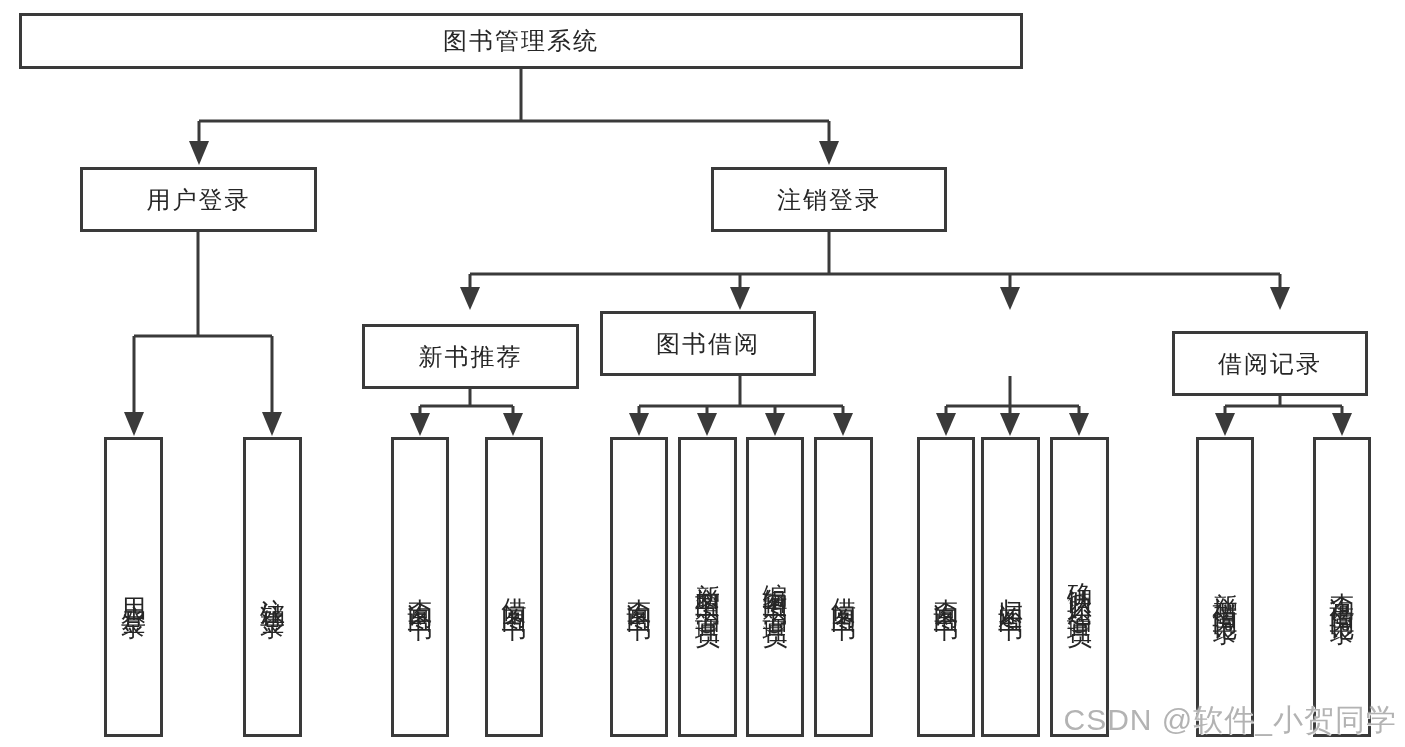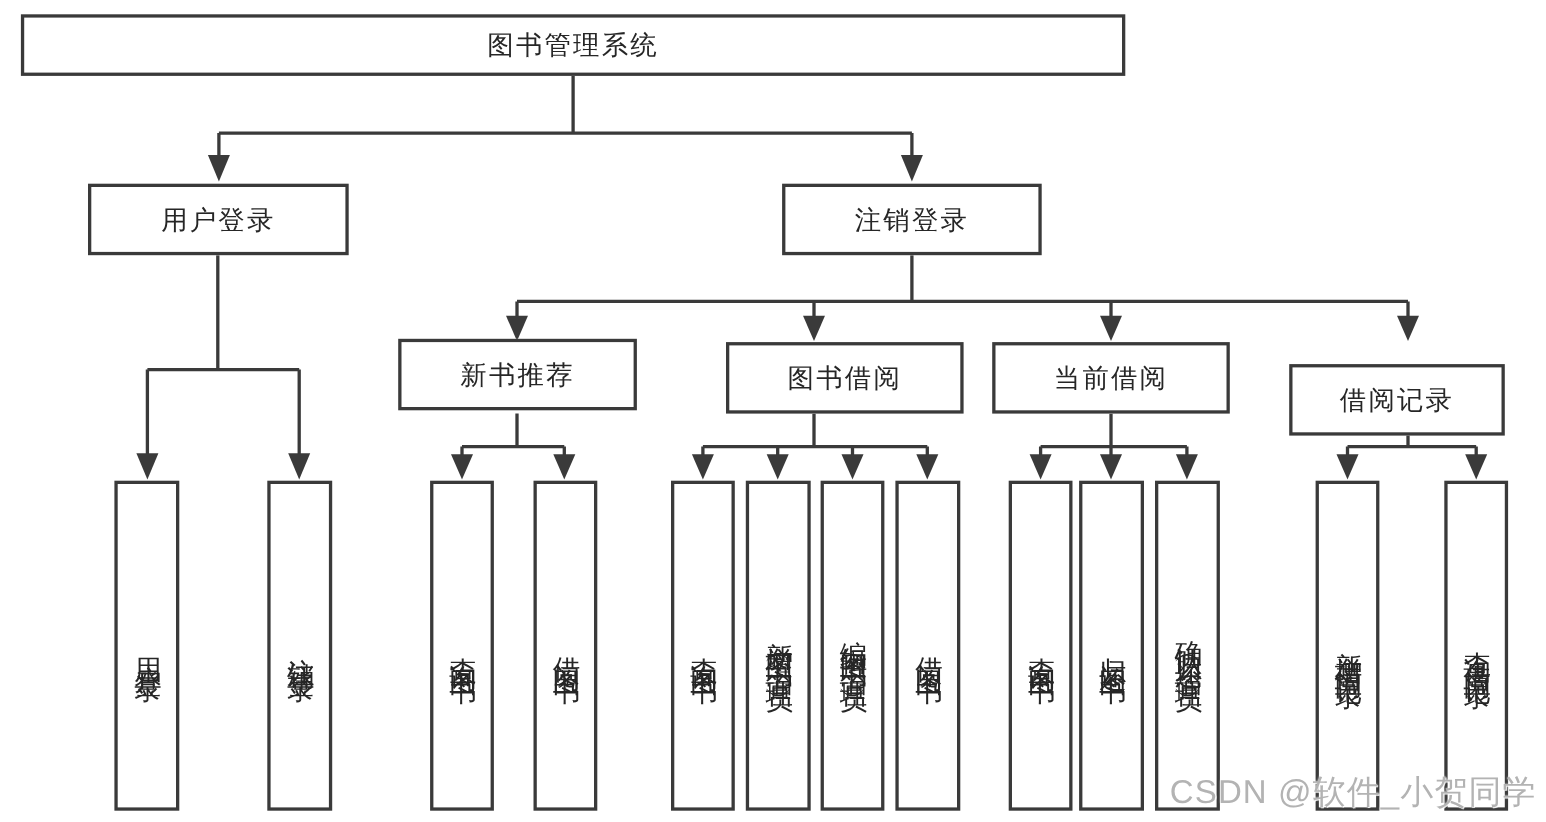--- a/index.html
+++ b/index.html
@@ -14,22 +14,22 @@
   }
   .leaf span{
     writing-mode:vertical-rl;text-orientation:mixed;
     font-size:25px;line-height:1;letter-spacing:6px;
     margin-bottom:-6px;
   }
   
   .n-root{left:19px;top:13px;width:1004px;height:56px;}
   .n-user-login{left:80px;top:167px;width:237px;height:65px;}
   .n-book-mgmt{left:711px;top:167px;width:236px;height:65px;}
-  .n-new-rec{left:362px;top:308px;width:217px;height:65px;}
-  .n-borrow{left:660px;top:311px;width:216px;height:65px;}
+  .n-new-rec{left:362px;top:324px;width:217px;height:65px;}
+  .n-borrow{left:600px;top:311px;width:216px;height:65px;}
   .n-current{left:902px;top:311px;width:216px;height:65px;}
   .n-records{left:1172px;top:311px;width:196px;height:65px;margin-top:20px;}
   
   .leaf{top:437px;height:300px;}
   .lf-1{left:104px;width:59px;}  .lf-2{left:243px;width:59px;}
   .lf-3{left:391px;width:58px;}  .lf-4{left:485px;width:58px;}
   .lf-5{left:610px;width:58px;}  .lf-6{left:678px;width:59px;}
   .lf-7{left:746px;width:58px;}  .lf-8{left:814px;width:59px;}
   .lf-9{left:917px;width:58px;}  .lf-10{left:981px;width:59px;}
   .lf-11{left:1050px;width:59px;}
@@ -96,23 +96,20 @@
   <div class="box n-book-mgmt">
     <span>注销登录</span>
   </div>
 
   <div class="box n-new-rec">
     <span>新书推荐</span>
   </div>
   <div class="box n-borrow">
     <span>图书借阅</span>
   </div>
-  <div class="box n-current">
-    <span>当前借阅</span>
-  </div>
   <div class="box n-records">
     <span>借阅记录</span>
   </div>
 
   <div class="box leaf lf-1">
     <span>用户登录</span>
   </div>
   <div class="box leaf lf-2">
     <span>注销登录</span>
   </div>

